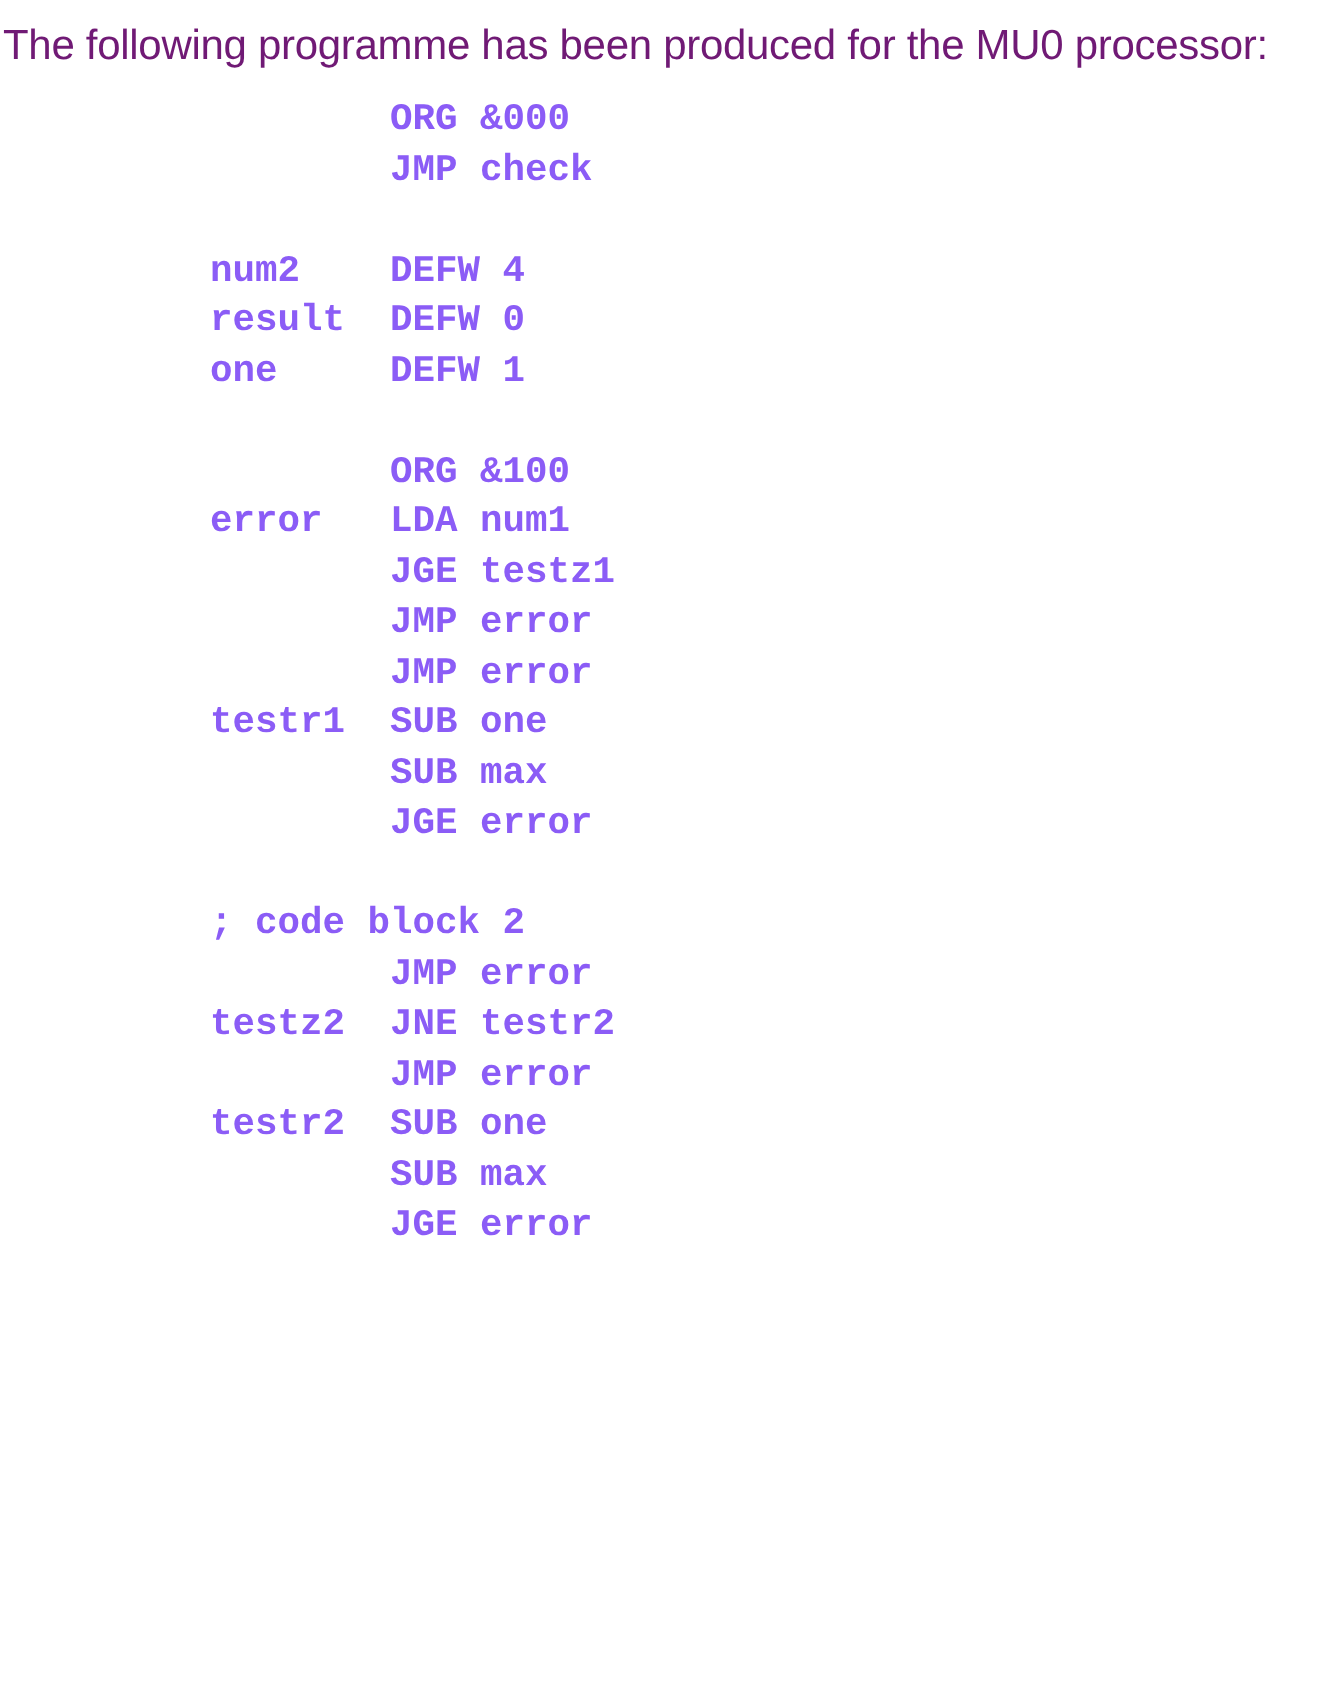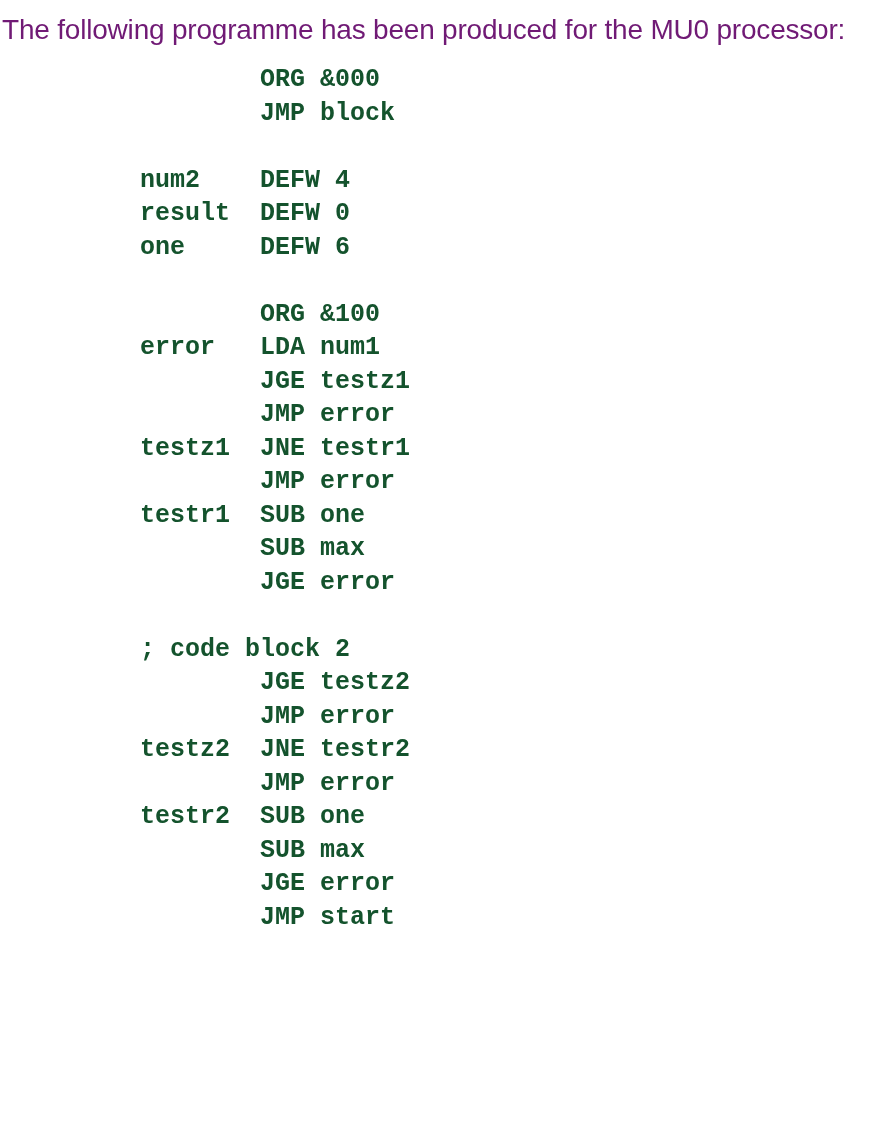--- a/index.html
+++ b/index.html
@@ -26,55 +26,52 @@
     font-weight: 400;
     letter-spacing: -0.2px;
     color: #701a75;
     white-space: nowrap;
   }
   .code-block {
     margin: 15px 0 0 140px;
     font-family: "Liberation Mono", monospace;
     font-size: 25px;
     font-weight: 700;
-    color: #14532d;
+    color: #8b5cf6;
   }
   .code-line {
     height: 33.5px;
     line-height: 33.5px;
     white-space: pre;
   }
 </style>
 </head>
 <body>
 
 <div class="page">
   <div class="page-title">The following programme has been produced for the MU0 processor:</div>
 
   <div class="code-block">
     <div class="code-line">        ORG &amp;000</div>
-    <div class="code-line">        JMP block</div>
+    <div class="code-line">        JMP check</div>
     <div class="code-line"></div>
     <div class="code-line">num2    DEFW 4</div>
     <div class="code-line">result  DEFW 0</div>
-    <div class="code-line">one     DEFW 6</div>
+    <div class="code-line">one     DEFW 1</div>
     <div class="code-line"></div>
     <div class="code-line">        ORG &amp;100</div>
     <div class="code-line">error   LDA num1</div>
     <div class="code-line">        JGE testz1</div>
     <div class="code-line">        JMP error</div>
-    <div class="code-line">testz1  JNE testr1</div>
     <div class="code-line">        JMP error</div>
     <div class="code-line">testr1  SUB one</div>
     <div class="code-line">        SUB max</div>
     <div class="code-line">        JGE error</div>
     <div class="code-line"></div>
     <div class="code-line">; code block 2</div>
-    <div class="code-line">        JGE testz2</div>
     <div class="code-line">        JMP error</div>
     <div class="code-line">testz2  JNE testr2</div>
     <div class="code-line">        JMP error</div>
     <div class="code-line">testr2  SUB one</div>
     <div class="code-line">        SUB max</div>
     <div class="code-line">        JGE error</div>
-    <div class="code-line">        JMP start</div>
   </div>
 </div>
 
 </body></html>

